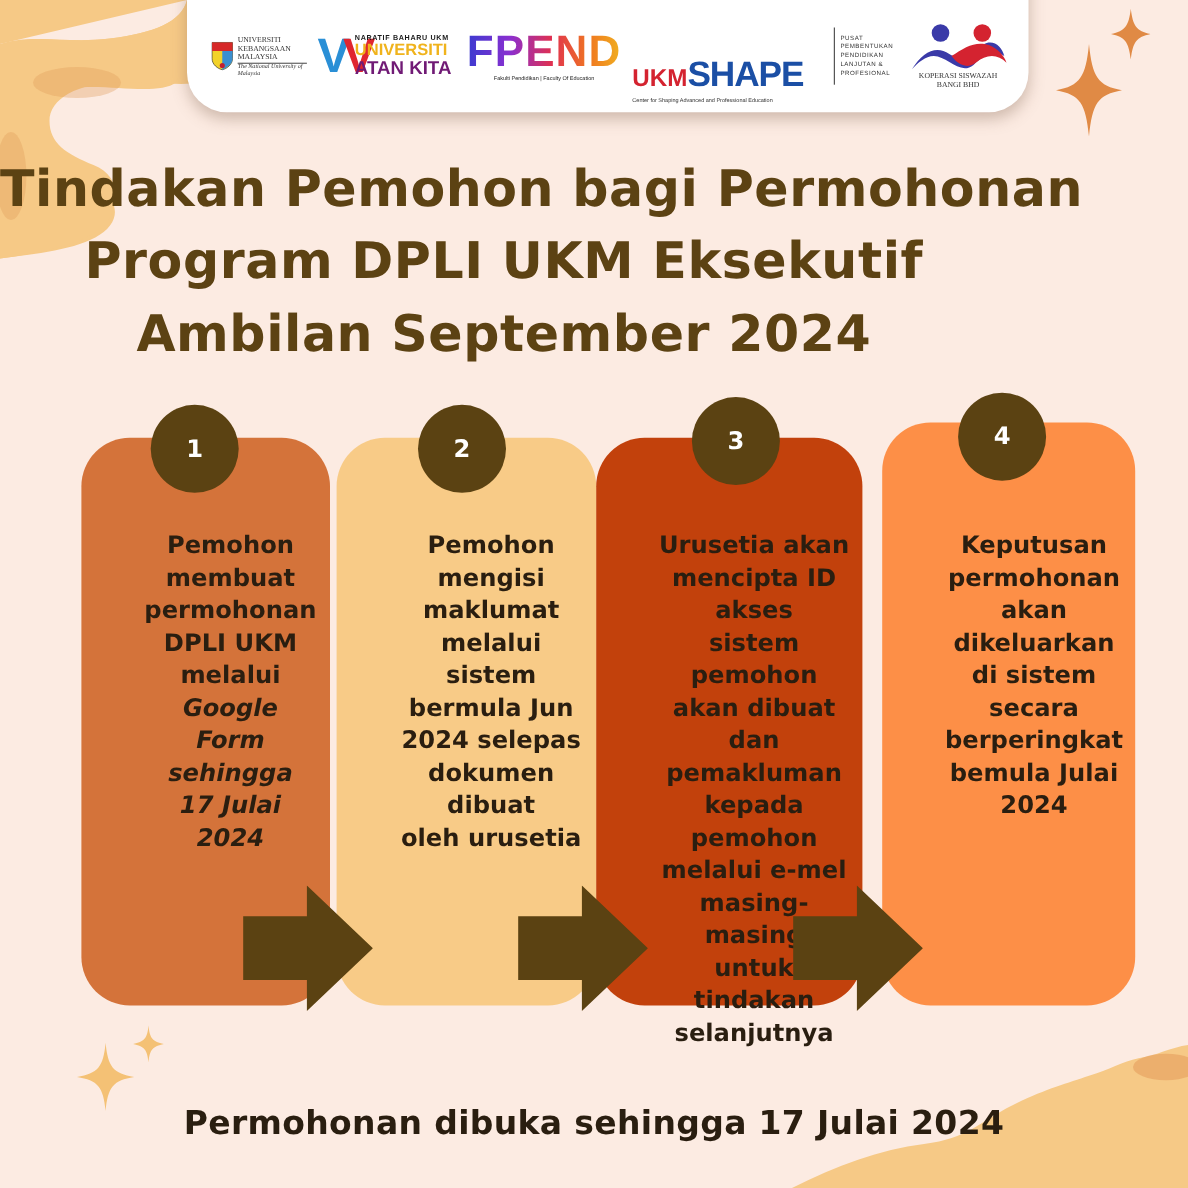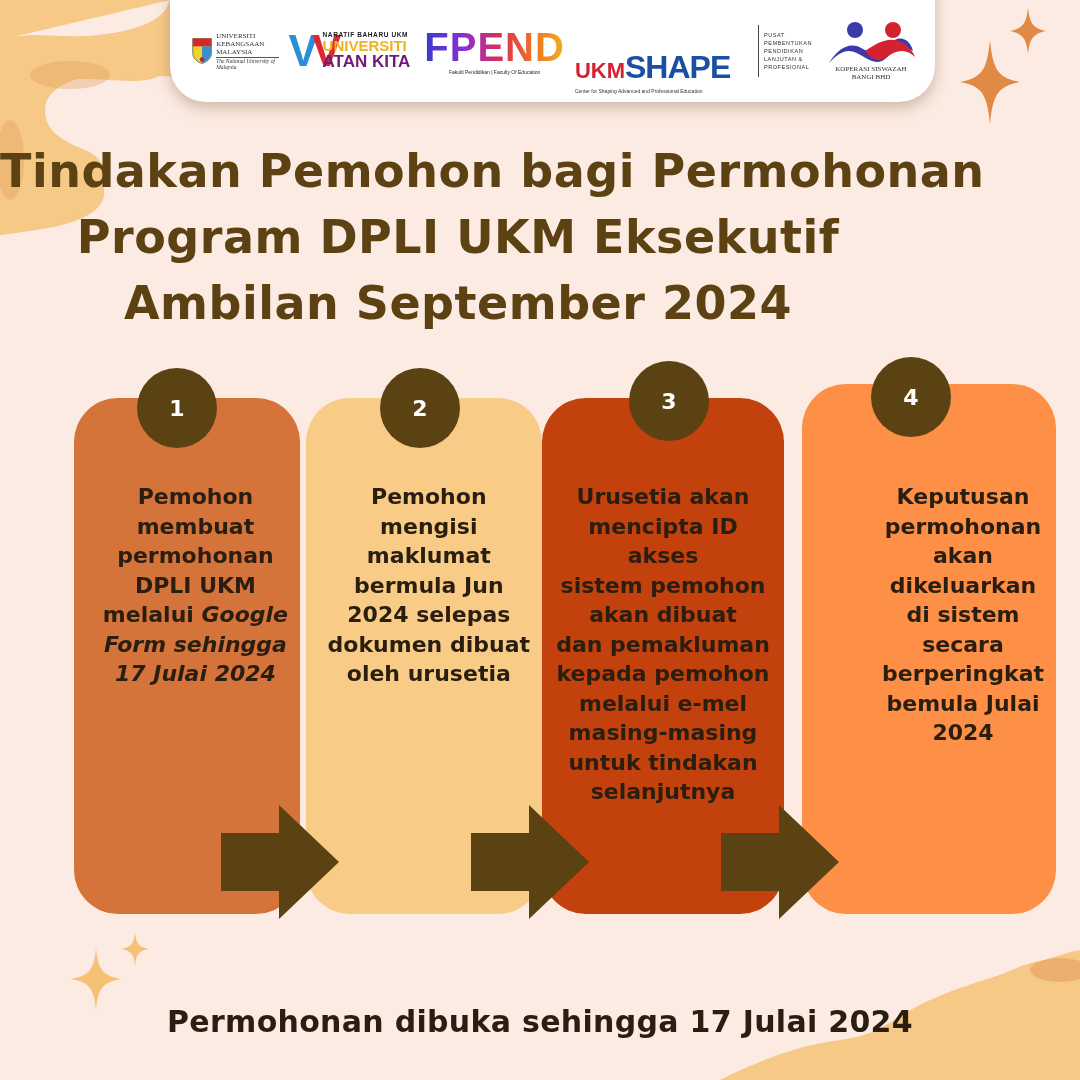--- a/index.html
+++ b/index.html
@@ -46,21 +46,21 @@
 
   .title {
     position: absolute; left: 0; top: 138px; width: 916px; text-align: center;
     font-family: "DejaVu Sans", sans-serif; font-weight: bold; font-size: 46px; line-height: 66px;
     color: #5c4213; letter-spacing: 0.5px;
   }
   .title div { white-space: nowrap; }
 
   .card {
     position: absolute; top: 398px; height: 516px; border-radius: 44px;
-    display: flex; flex-direction: column; align-items: flex-end;
+    display: flex; flex-direction: column; align-items: flex-start; padding-left: 45px;
   }
   .card-text {
     margin-top: 84px; text-align: center; font-family: "DejaVu Sans", sans-serif; font-weight: bold;
     font-size: 22px; line-height: 29.5px; color: #2a1e10; padding: 0 12px;
   }
   .card-text i { font-style: italic; }
   .badge {
     position: absolute; width: 80px; height: 80px; border-radius: 50%; background: #5b4212;
     color: #ffffff; font-family: "DejaVu Sans", sans-serif; font-weight: bold; font-size: 22px;
     display: flex; align-items: center; justify-content: center;
@@ -171,20 +171,21 @@
     <div><i>Form sehingga</i></div>
     <div><i>17 Julai 2024</i></div>
   </div>
 </div>
 
 <div class="card" style="left:306px;width:236px;background:#f8cb87;">
   <div class="card-text">
     <div>Pemohon</div>
     <div>mengisi</div>
     <div>maklumat</div>
+    <div>melalui sistem</div>
     <div>bermula Jun</div>
     <div>2024 selepas</div>
     <div>dokumen dibuat</div>
     <div>oleh urusetia</div>
   </div>
 </div>
 
 <div class="card" style="left:542px;width:242px;background:#c2410c;">
   <div class="card-text">
     <div>Urusetia akan</div>
@@ -193,21 +194,21 @@
     <div>akan dibuat</div>
     <div>dan pemakluman</div>
     <div>kepada pemohon</div>
     <div>melalui e-mel</div>
     <div>masing-masing</div>
     <div>untuk tindakan</div>
     <div>selanjutnya</div>
   </div>
 </div>
 
-<div class="card" style="left:802px;top:384px;height:530px;width:254px;background:#fd8f47;">
+<div class="card" style="left:802px;top:384px;height:530px;width:230px;background:#fd8f47;">
   <div class="card-text" style="margin-top:98px;">
     <div>Keputusan</div>
     <div>permohonan</div>
     <div>akan</div>
     <div>dikeluarkan</div>
     <div>di sistem</div>
     <div>secara</div>
     <div>berperingkat</div>
     <div>bemula Julai</div>
     <div>2024</div>

